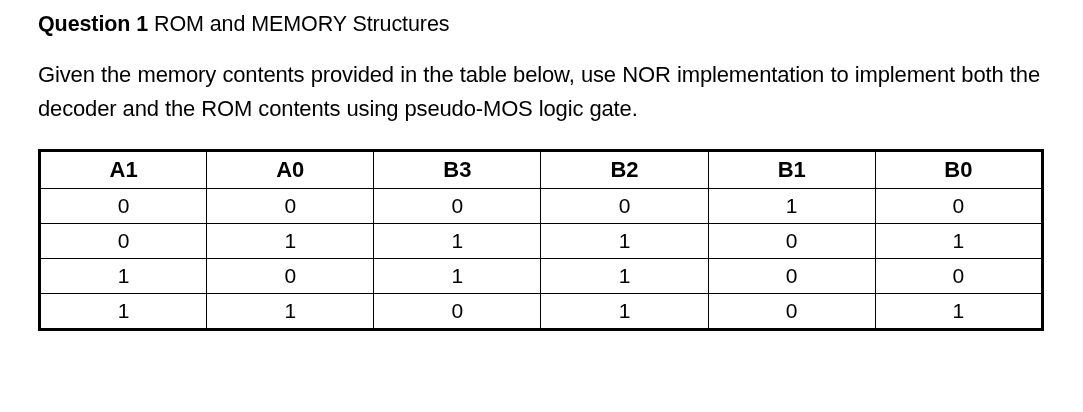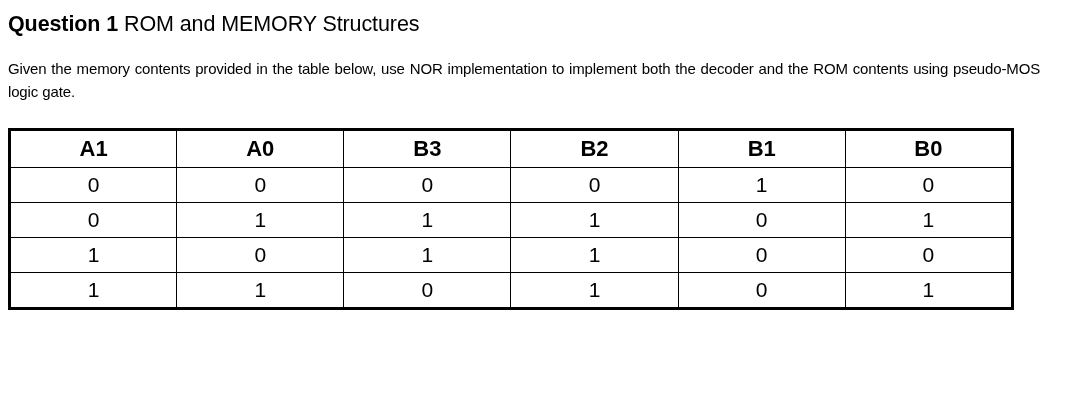--- a/index.html
+++ b/index.html
@@ -13,42 +13,42 @@
     height: 412px;
     font-family: "Liberation Sans", sans-serif;
     color: #000000;
     overflow: hidden;
   }
   .page {
     position: relative;
     width: 1083px;
     height: 376px;
     box-sizing: border-box;
-    padding: 0 43px 0 8px;
+    padding: 0 43px 0 38px;
   }
 
   
   .question-heading {
     margin: 0;
     padding-top: 10px;
     font-size: 21.5px;
     font-weight: 400;
     line-height: 1.32;
     letter-spacing: -0.1px;
     white-space: nowrap;
   }
   .question-heading .q-label {
     font-weight: 700;
   }
 
   
   .prompt {
     margin: 0;
     padding-top: 20px;
-    font-size: 15px;
+    font-size: 22px;
     line-height: 1.52;
     text-align: justify;
     text-justify: inter-word;
     letter-spacing: -0.15px;
     word-spacing: 0.2px;
   }
 
   
   .rom-table-wrap {
     padding-top: 24px;

